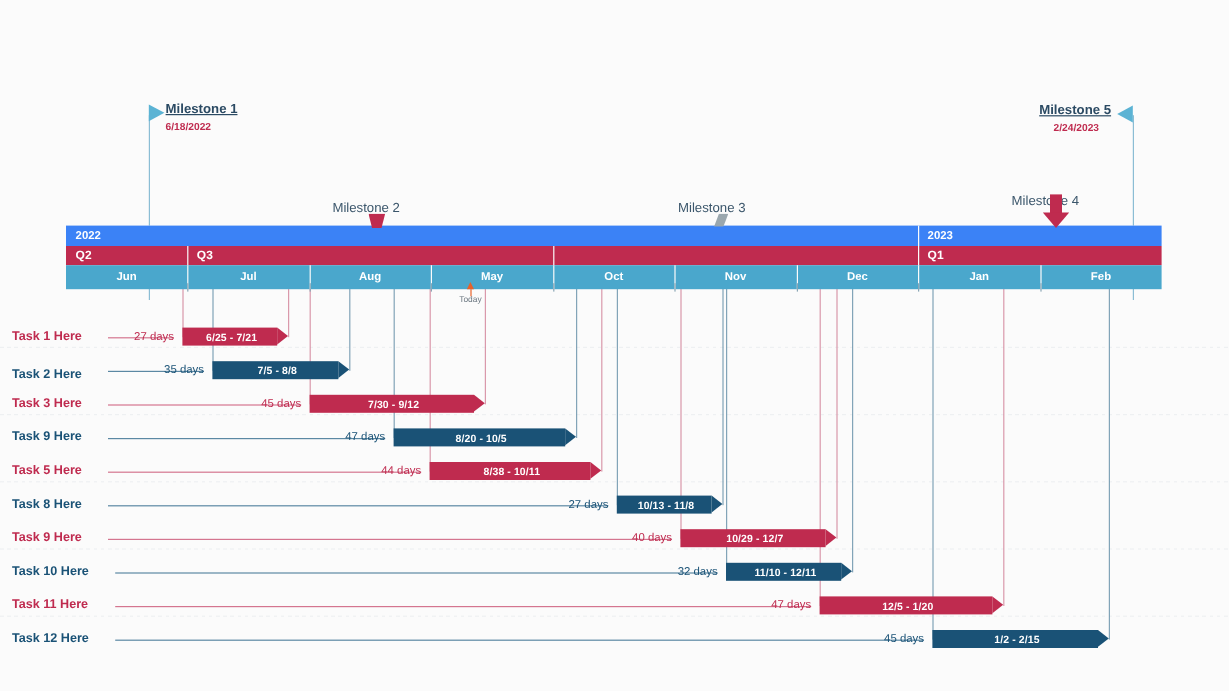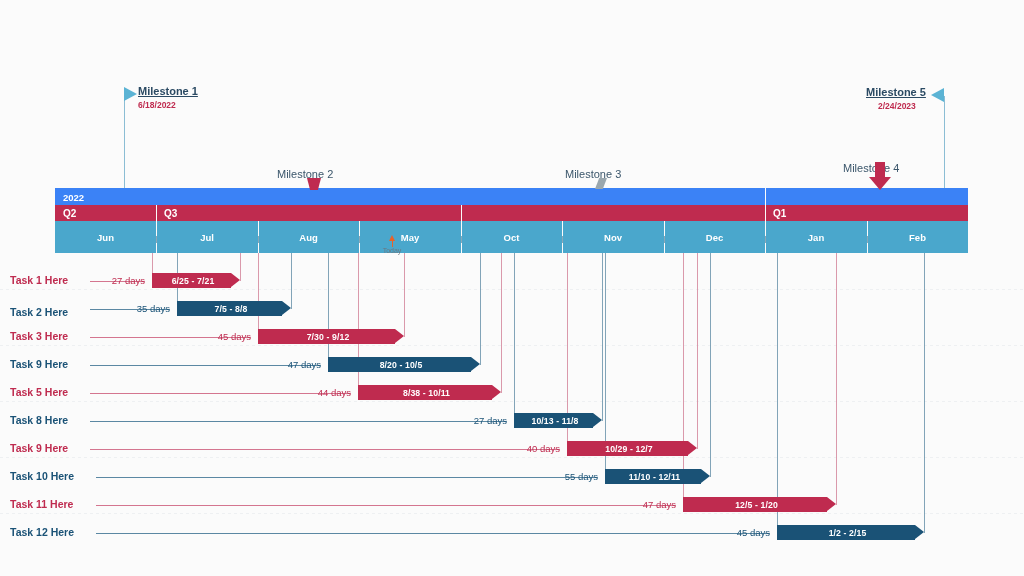--- a/index.html
+++ b/index.html
@@ -87,37 +87,40 @@
       <div class="ms-stem" style="left: 124px; top: 96px; height: 92px;"></div>
       <div class="ms-stem" style="left: 124px; top: 236px; height: 14px;"></div>
       <div class="ms-stem" style="left: 944px; top: 96px; height: 92px;"></div>
       <div class="ms-stem" style="left: 944px; top: 236px; height: 14px;"></div>
     </div>
   <div id="timeline">
       <div class="tl tl-band band-year" style="left: 55px; top: 188px; width: 913px; height: 17px;">
         <div class="band-seg" style="left: 0px; width: 710px;">
           <div class="band-lbl" style="top: 50%; transform: translateY(-50%); left: 8px;">2022</div>
         </div>
+        <div class="band-seg" style="left: 710px; width: 203px;">
+          <div class="band-lbl" style="top: 50%; transform: translateY(-50%); left: 8px;">2023</div>
+        </div>
         <div class="seg-sep" style="left: 710px;"></div>
       </div>
       <div class="tl tl-band band-q" style="left: 55px; top: 205px; width: 913px; height: 16px;">
         <div class="band-seg" style="left: 0px; width: 101px;">
           <div class="band-lbl" style="top: 50%; transform: translateY(-50%); left: 8px;">Q2</div>
         </div>
         <div class="band-seg" style="left: 101px; width: 305px;">
           <div class="band-lbl" style="top: 50%; transform: translateY(-50%); left: 8px;">Q3</div>
         </div>
         <div class="seg-sep" style="left: 101px;"></div>
         <div class="seg-sep" style="left: 406px;"></div>
         <div class="band-seg" style="left: 710px; width: 203px;">
           <div class="band-lbl" style="top: 50%; transform: translateY(-50%); left: 8px;">Q1</div>
         </div>
         <div class="seg-sep" style="left: 710px;"></div>
       </div>
-      <div class="tl tl-band band-m" style="left: 55px; top: 221px; width: 913px; height: 32px; padding-left: 40px;">
+      <div class="tl tl-band band-m" style="left: 55px; top: 221px; width: 913px; height: 20px; padding-left: 40px;">
         <div class="band-seg" style="left: 0px; width: 101px; text-align: center;">
           <div class="band-lbl" style="top: 50%; transform: translateY(-50%); left: 0px; right: 0px; text-align: center;">Jun</div>
         </div>
         <div class="band-seg" style="left: 101px; width: 102px; text-align: center;">
           <div class="band-lbl" style="top: 50%; transform: translateY(-50%); left: 0px; right: 0px; text-align: center;">Jul</div>
         </div>
         <div class="seg-sep" style="left: 101px;"></div>
         <div class="band-seg" style="left: 203px; width: 101px; text-align: center;">
           <div class="band-lbl" style="top: 50%; transform: translateY(-50%); left: 0px; right: 0px; text-align: center;">Aug</div>
         </div>
@@ -228,21 +231,21 @@
         <div class="days" style="left: 502px; top: 5px; width: 58px; color: rgb(191, 43, 79);">40 days</div>
         <div class="bar" style="left: 567px; top: 3px; width: 130px;">
           <div class="bar-body" style="background: rgb(191, 43, 79);"></div>
           <div class="bar-tip" style="border-top: 7.5px solid transparent; border-bottom: 7.5px solid transparent; border-left: 9px solid rgb(191, 43, 79); width: 0px; height: 0px;"></div>
           <span class="bar-txt">10/29 - 12/7</span>
         </div>
       </div>
       <div style="position: absolute; left: 0px; top: 466px; width: 1024px; height: 22px;">
         <div class="task-label" style="left: 10px; top: 4px; color: rgb(26, 82, 118);">Task 10 Here</div>
         <div class="leader" style="left: 96px; top: 11px; width: 502px; background: rgb(91, 136, 163);"></div>
-        <div class="days" style="left: 540px; top: 5px; width: 58px; color: rgb(26, 82, 118);">55 days</div>
+        <div class="days" style="left: 540px; top: 5px; width: 58px; color: rgb(26, 82, 118);">32 days</div>
         <div class="bar" style="left: 605px; top: 3px; width: 105px;">
           <div class="bar-body" style="background: rgb(26, 82, 118);"></div>
           <div class="bar-tip" style="border-top: 7.5px solid transparent; border-bottom: 7.5px solid transparent; border-left: 9px solid rgb(26, 82, 118); width: 0px; height: 0px;"></div>
           <span class="bar-txt">11/10 - 12/11</span>
         </div>
       </div>
       <div style="position: absolute; left: 0px; top: 494px; width: 1024px; height: 22px;">
         <div class="task-label" style="left: 10px; top: 4px; color: rgb(191, 43, 79);">Task 11 Here</div>
         <div class="leader" style="left: 96px; top: 11px; width: 580px; background: rgb(212, 117, 143);"></div>
         <div class="days" style="left: 618px; top: 5px; width: 58px; color: rgb(191, 43, 79);">47 days</div>

